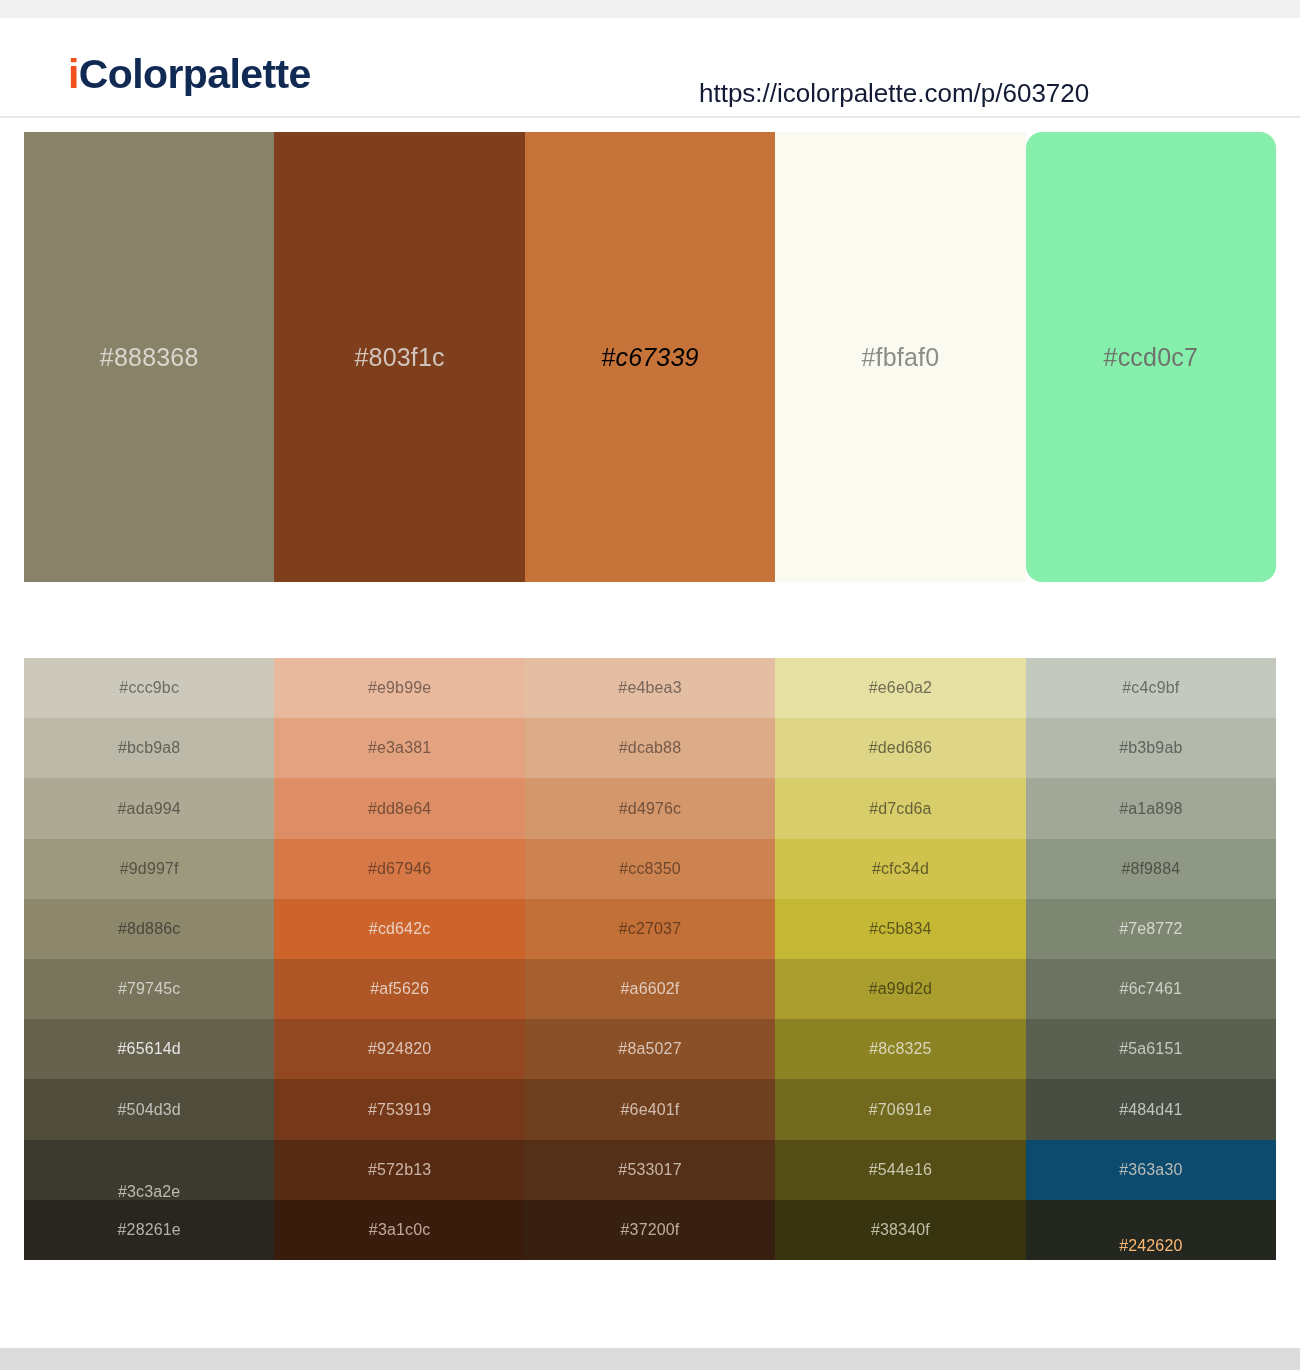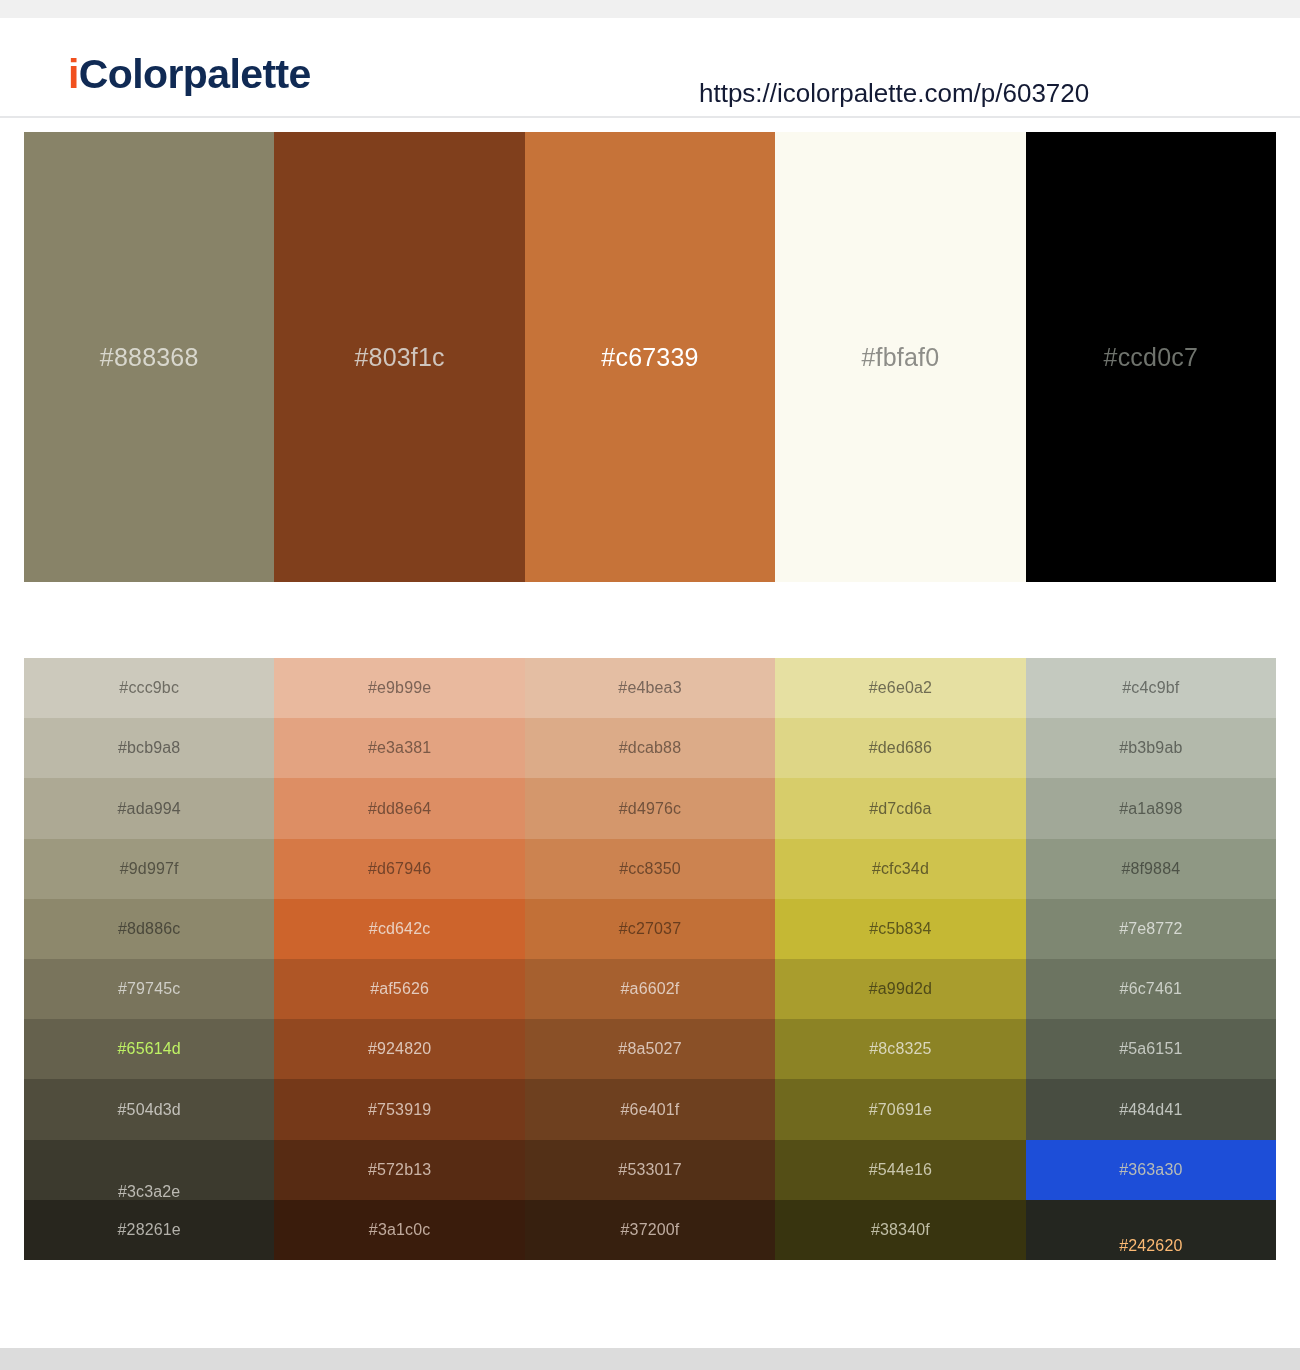--- a/index.html
+++ b/index.html
@@ -138,26 +138,26 @@
   </div>
 
   <div class="swatch-row">
       <div class="swatch" style="background: rgb(136, 131, 104);">
         <span class="swatch-label" style="color: rgb(216, 215, 205);">#888368</span>
       </div>
       <div class="swatch" style="background: rgb(128, 63, 28);">
         <span class="swatch-label" style="color: rgb(207, 197, 189);">#803f1c</span>
       </div>
       <div class="swatch" style="background: rgb(198, 115, 57);">
-        <span class="swatch-label" style="color: #ffffff;">#c67339</span>
+        <span class="swatch-label" style="color: #000000; font-style: italic;">#c67339</span>
       </div>
       <div class="swatch" style="background: rgb(251, 250, 240);">
         <span class="swatch-label" style="color: rgb(141, 141, 136);">#fbfaf0</span>
       </div>
-      <div class="swatch" style="background: #000000;">
+      <div class="swatch" style="background: #86efac; border-radius: 16px;">
         <span class="swatch-label" style="color: rgb(111, 115, 109);">#ccd0c7</span>
       </div>
     </div>
 
   <div class="grid">
       <div class="grid-row">
         <div class="grid-cell" style="background: rgb(204, 201, 188);">
           <span class="grid-cell-label" style="color: rgb(110, 108, 99);">#ccc9bc</span>
         </div>
         <div class="grid-cell" style="background: rgb(233, 185, 158);">
@@ -253,21 +253,21 @@
         </div>
         <div class="grid-cell" style="background: rgb(169, 157, 45);">
           <span class="grid-cell-label" style="color: rgb(80, 75, 25);">#a99d2d</span>
         </div>
         <div class="grid-cell" style="background: rgb(108, 116, 97);">
           <span class="grid-cell-label" style="color: rgb(204, 208, 200);">#6c7461</span>
         </div>
       </div>
       <div class="grid-row">
         <div class="grid-cell" style="background: rgb(101, 97, 77);">
-          <span class="grid-cell-label" style="color: #bef264;">#65614d</span>
+          <span class="grid-cell-label" style="color: #e5e5e5;">#65614d</span>
         </div>
         <div class="grid-cell" style="background: rgb(146, 72, 32);">
           <span class="grid-cell-label" style="color: rgb(220, 197, 184);">#924820</span>
         </div>
         <div class="grid-cell" style="background: rgb(138, 80, 39);">
           <span class="grid-cell-label" style="color: rgb(217, 196, 183);">#8a5027</span>
         </div>
         <div class="grid-cell" style="background: rgb(140, 131, 37);">
           <span class="grid-cell-label" style="color: rgb(217, 214, 187);">#8c8325</span>
         </div>
@@ -298,21 +298,21 @@
         </div>
         <div class="grid-cell" style="background: rgb(87, 43, 19);">
           <span class="grid-cell-label" style="color: rgb(203, 180, 166);">#572b13</span>
         </div>
         <div class="grid-cell" style="background: rgb(83, 48, 23);">
           <span class="grid-cell-label" style="color: rgb(201, 181, 168);">#533017</span>
         </div>
         <div class="grid-cell" style="background: rgb(84, 78, 22);">
           <span class="grid-cell-label" style="color: rgb(201, 198, 172);">#544e16</span>
         </div>
-        <div class="grid-cell" style="background: #1d4ed8;">
+        <div class="grid-cell" style="background: #0c4a6e;">
           <span class="grid-cell-label" style="color: rgb(184, 188, 182);">#363a30</span>
         </div>
       </div>
       <div class="grid-row">
         <div class="grid-cell" style="background: rgb(40, 38, 30);">
           <span class="grid-cell-label" style="color: rgb(179, 177, 170);">#28261e</span>
         </div>
         <div class="grid-cell" style="background: rgb(58, 28, 12);">
           <span class="grid-cell-label" style="color: rgb(192, 170, 157);">#3a1c0c</span>
         </div>

